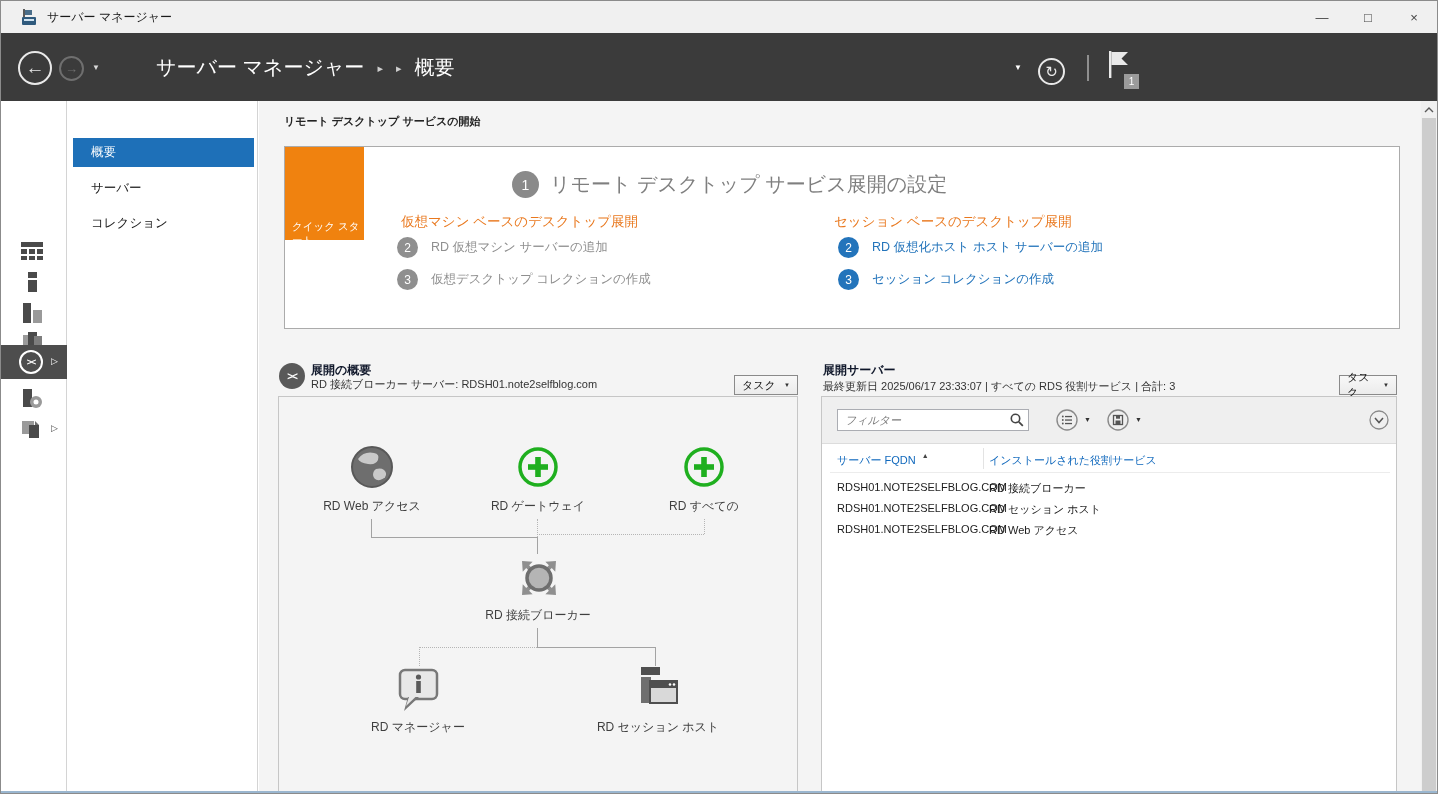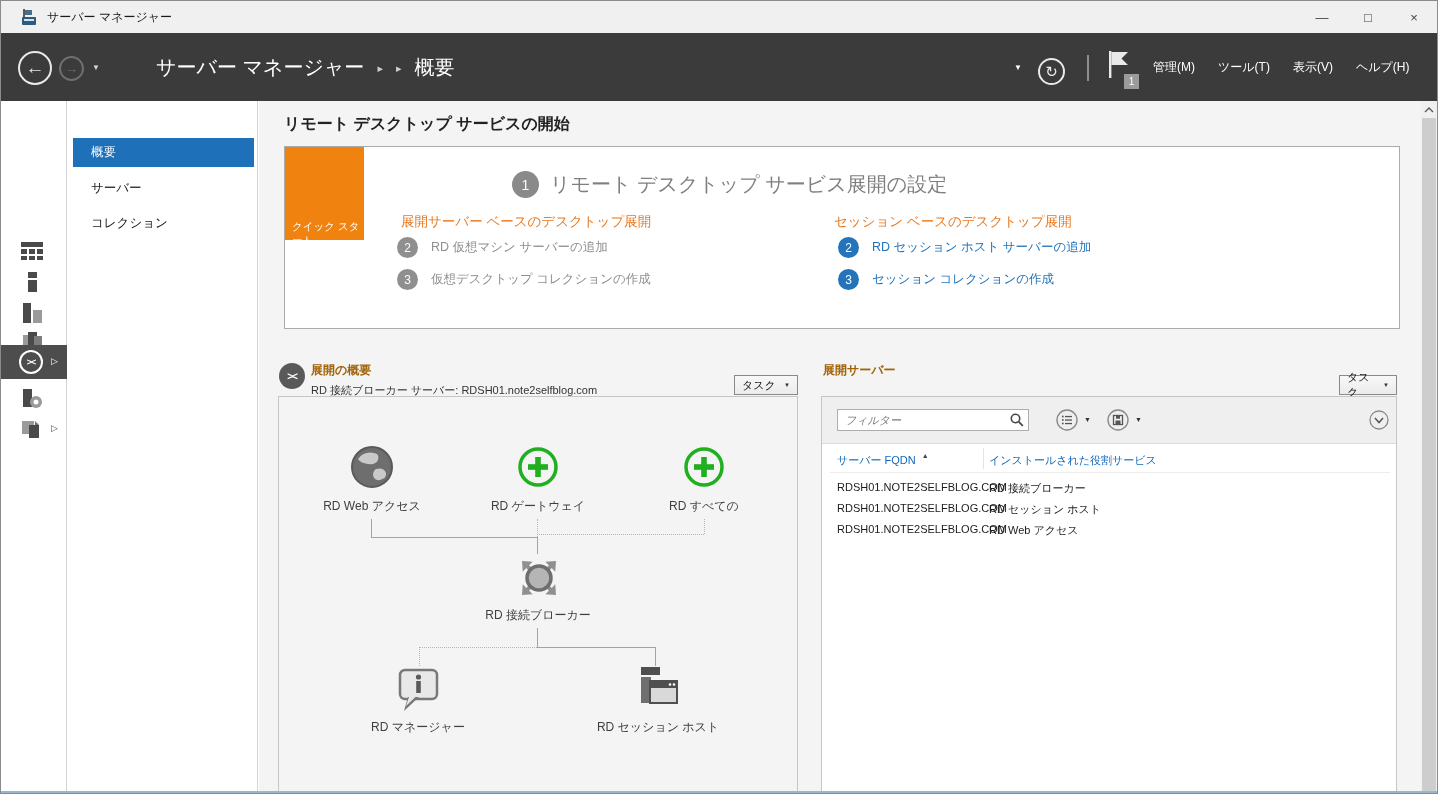--- a/index.html
+++ b/index.html
@@ -47,21 +47,21 @@
                 color:#fff; font-size:9px; font-weight:bold; letter-spacing:-1px;
                 display:flex; align-items:center; justify-content:center; }
   .nav-col { left:67px; top:100px; width:190px; height:694px; background:#fff;
              border-right:1px solid #d4d4d4; }
   .nav-item { left:5px; width:181px; height:29px; line-height:29px; padding-left:18px;
               font-size:12.5px; color:#222; cursor:default; }
   .nav-item.selected { background:#1e70b8; color:#fff; }
 
   
   .content { left:258px; top:100px; width:1162px; height:694px; background:#f4f4f4; }
-  .section-title { left:25px; top:13px; font-size:16px; font-weight:bold; color:#222; }
+  .section-title { left:25px; top:13px; font-size:11px; font-weight:bold; color:#222; }
 
   
   .qs-panel { left:25px; top:45px; width:1116px; height:183px; background:#fff;
               border:1px solid #ababab; }
   .qs-strip-dark  { left:0; top:0; width:79px; height:93px; background:#f0820f; }
   .qs-strip-light { left:0; top:93px; width:79px; height:88px; background:#fbae53; }
   .qs-tab-label { left:7px; color:#fff; font-size:10.5px; }
   .qs-heading { left:227px; top:24px; display:flex; align-items:center; gap:11px; }
   .qs-heading-num { width:27px; height:27px; border-radius:50%; background:#8a8a8a; color:#fff;
                     font-size:14px; display:flex; align-items:center; justify-content:center; }
@@ -70,21 +70,21 @@
   .qs-col-title.orange { color:#e9781e; }
   .step-num { width:21px; height:21px; border-radius:50%; color:#fff; font-size:12px;
               display:flex; align-items:center; justify-content:center; }
   .step-num.gray { background:#8f8f8f; }
   .step-num.blue { background:#2374bb; }
   .step-label { font-size:12.5px; }
   .step-label.gray { color:#8f8f8f; }
   .step-label.blue { color:#2374bb; }
 
   
-  .pane-title { font-size:12px; font-weight:bold; color:#a16207; }
+  .pane-title { font-size:12px; font-weight:bold; color:#0f172a; }
   .pane-sub { font-size:11px; color:#333; }
   .tasks-btn { height:20px; background:linear-gradient(#f8f8f8,#ebebeb); border:1px solid #8a8a8a;
                font-size:11px; color:#111; display:flex; align-items:center;
                justify-content:space-between; padding:0 7px; cursor:default; }
   .tasks-caret { font-size:6px; color:#333; margin-left:8px; }
 
   
   .ov-icon { left:20px; top:262px; width:26px; height:26px; background:#595959; border-radius:50%;
              color:#fff; font-size:10px; font-weight:bold; letter-spacing:-1px;
              display:flex; align-items:center; justify-content:center; }
@@ -160,26 +160,20 @@
     <div class="abs nav-sep"></div>
 
     <div class="abs flag-wrap">
       <svg width="24" height="28" viewBox="0 0 24 28">
         <rect x="2" y="1" width="2.4" height="27" fill="#e9e9e9"></rect>
         <polygon points="4.4,2 21,2 14.5,8.5 21,15 4.4,15" fill="#e9e9e9"></polygon>
       </svg>
     </div>
     <div class="abs flag-badge">1</div>
 
-    <div class="abs menubar">
-      <span class="menu-item">管理(M)</span>
-      <span class="menu-item">ツール(T)</span>
-      <span class="menu-item">表示(V)</span>
-      <span class="menu-item">ヘルプ(H)</span>
-    </div>
   </div>
 
   <div class="abs icon-strip">
     <svg class="abs strip-icon" style="top:140px" width="24" height="20" viewBox="0 0 24 20">
       <rect x="1" y="1" width="22" height="5" fill="#4a4a4a"></rect>
       <rect x="1" y="8" width="6" height="5" fill="#4a4a4a"></rect>
         <rect x="9" y="8" width="6" height="5" fill="#4a4a4a"></rect>
         <rect x="17" y="8" width="6" height="5" fill="#4a4a4a"></rect>
       <rect x="1" y="15" width="6" height="4" fill="#4a4a4a"></rect>
         <rect x="9" y="15" width="6" height="4" fill="#4a4a4a"></rect>
@@ -235,44 +229,44 @@
     <div class="abs qs-panel">
       <div class="abs qs-strip-dark">
         <span class="abs qs-tab-label" style="top:73px">クイック スタート</span>
       </div>
 
       <div class="abs qs-heading">
         <span class="qs-heading-num">1</span>
         <span class="qs-heading-text">リモート デスクトップ サービス展開の設定</span>
       </div>
 
-      <div class="abs qs-col-title orange" style="left:116px">展開サーバー ベースのデスクトップ展開</div>
+      <div class="abs qs-col-title orange" style="left:116px">仮想マシン ベースのデスクトップ展開</div>
       <div class="abs" style="left:112px;top:90px;display:flex;gap:13px;align-items:center">
         <span class="step-num gray">2</span>
         <span class="step-label gray">RD 仮想マシン サーバーの追加</span>
       </div>
       <div class="abs" style="left:112px;top:122px;display:flex;gap:13px;align-items:center">
         <span class="step-num gray">3</span>
         <span class="step-label gray">仮想デスクトップ コレクションの作成</span>
       </div>
 
       <div class="abs qs-col-title orange" style="left:549px">セッション ベースのデスクトップ展開</div>
       <div class="abs" style="left:553px;top:90px;display:flex;gap:13px;align-items:center">
         <span class="step-num blue">2</span>
-        <span class="step-label blue">RD セッション ホスト サーバーの追加</span>
+        <span class="step-label blue">RD 仮想化ホスト ホスト サーバーの追加</span>
       </div>
       <div class="abs" style="left:553px;top:122px;display:flex;gap:13px;align-items:center">
         <span class="step-num blue">3</span>
         <span class="step-label blue">セッション コレクションの作成</span>
       </div>
     </div>
 
     <div class="abs ov-icon">&gt;&lt;</div>
     <div class="abs pane-title" style="left:52px;top:261px">展開の概要</div>
-    <div class="abs pane-sub" style="left:52px;top:282px">RD 接続ブローカー サーバー: RDSH01.note2selfblog.com</div>
+    <div class="abs pane-sub" style="left:52px;top:276px">RD 接続ブローカー サーバー: RDSH01.note2selfblog.com</div>
     <div class="abs tasks-btn" style="left:475px;top:274px;width:64px">
       <span>タスク</span>
       <span class="tasks-caret">▼</span>
     </div>
 
     <div class="abs ov-box">
       <div class="abs ov-body">
 
         <div class="abs vline-solid" style="left:92px;top:103px;height:18px"></div>
         <div class="abs vline-dot" style="left:258px;top:103px;height:18px"></div>
@@ -332,20 +326,21 @@
           <rect x="15" y="16" width="27" height="22" fill="#d9d9d9" stroke="#4f4f4f" stroke-width="2"></rect>
           <rect x="15" y="16" width="27" height="7" fill="#4f4f4f"></rect>
           <circle cx="35" cy="19.5" r="1.3" fill="#fff"></circle>
             <circle cx="39" cy="19.5" r="1.3" fill="#fff"></circle>
         </svg>
         <div class="abs node-label" style="left:309px;top:303px">RD セッション ホスト</div>
       </div>
     </div>
 
     <div class="abs pane-title" style="left:564px;top:261px">展開サーバー</div>
+    <div class="abs pane-sub" style="left:564px;top:278px">最終更新日 2025/06/17 23:33:07 | すべての RDS 役割サービス | 合計: 3</div>
     <div class="abs tasks-btn" style="left:1080px;top:274px;width:58px">
       <span>タスク</span>
       <span class="tasks-caret">▼</span>
     </div>
 
     <div class="abs srv-box">
       <div class="abs filter-bar">
         <input class="abs filter-input" type="text" placeholder="フィルター" style="">
         <svg class="abs" style="left:188px;top:16px" width="14" height="14" viewBox="0 0 14 14">
           <circle cx="5.5" cy="5.5" r="4.2" fill="none" stroke="#444" stroke-width="1.6"></circle>

